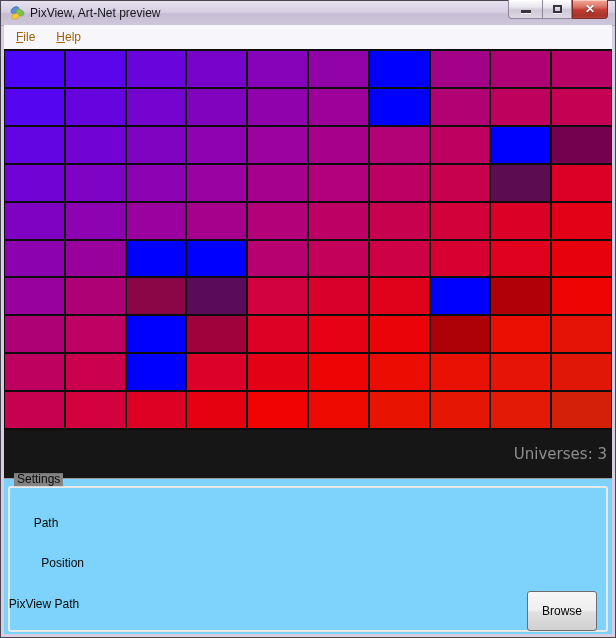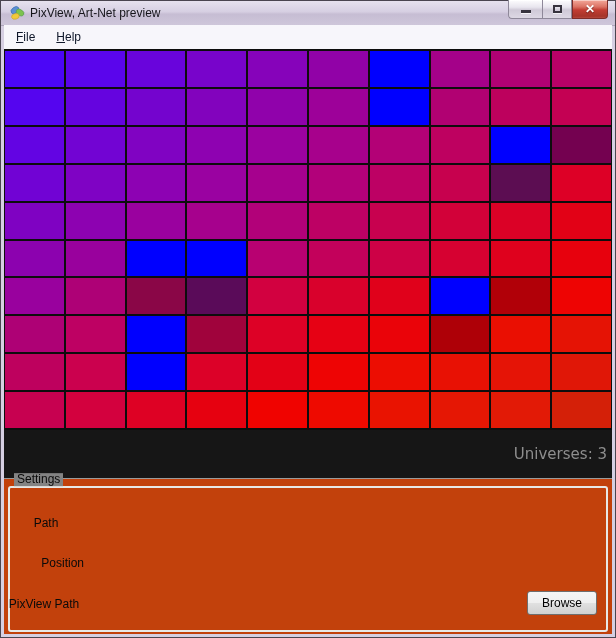--- a/index.html
+++ b/index.html
@@ -43,21 +43,21 @@
   
   .frame-left   { position:absolute; top:25px; bottom:1px; left:1px;  width:3px;  background:#D6CFE2; }
   .frame-right  { position:absolute; top:25px; bottom:1px; right:1px; width:3px;  background:#D6CFE2; }
   .frame-bottom { position:absolute; left:1px; right:1px; bottom:1px; height:3px; background:#D6CFE2; }
 
   
   .menubar {
     position:absolute; top:25px; left:4px; width:608px; height:24px;
     background:#F7F6FB; display:flex; align-items:center;
   }
-  .menu-item { padding:0 9px; margin-left:3px; font-size:12px; color:#0f172a; line-height:22px; }
+  .menu-item { padding:0 9px; margin-left:3px; font-size:12px; color:#a16207; line-height:22px; }
   .menu-item u { text-decoration:underline; }
 
   
   .pixel-grid {
     position:absolute; top:49px; left:4px; width:608px; height:381px;
     background:#0D0D0D; box-sizing:border-box;
     display:grid; grid-template-columns:repeat(10,1fr); grid-template-rows:repeat(10,1fr);
     gap:2px; padding:2px 1px;
   }
   .cell { width:100%; height:100%; }
@@ -67,21 +67,21 @@
     position:absolute; top:430px; left:4px; width:608px; height:48px;
     background:#161616; color:#8E8E8E; font-size:15px;
     display:flex; align-items:center; justify-content:flex-end;
     padding-right:5px; box-sizing:border-box;
     font-family:"DejaVu Sans","Liberation Sans",sans-serif;
   }
 
   
   .settings-panel {
     position:absolute; top:478px; left:4px; width:608px; height:156px;
-    background:#c2410c; border-top:1px solid #9B9B9B; box-sizing:border-box;
+    background:#7dd3fc; border-top:1px solid #9B9B9B; box-sizing:border-box;
   }
   .groupbox {
     position:absolute; left:4px; top:7px; width:600px; height:146px;
     border:2px solid #E8E8E6; border-radius:3px; box-sizing:border-box;
   }
   .group-legend {
     position:absolute; left:10px; top:0; transform:translateY(-45%);
     background:#838383; padding:0 3px; font-size:12px; color:#0a0a0a; line-height:13px;
   }
   .form-label {
@@ -254,16 +254,16 @@
 
 <div class="settings-panel">
   <div class="groupbox"></div>
   <span class="group-legend">Settings</span>
 
   <span class="form-label" style="top:37px;">Path</span>
 
   <span class="form-label" style="top:77px;text-align:right;">Position</span>
 
   <span class="form-label" style="top:118px; left:0; width:80px;">PixView Path</span>
-  <div class="btn" style="left:523px; top:112px; width:70px; height:24px;">
+  <div class="btn" style="left:523px; top:112px; width:70px; height:40px;">
     <span>Browse</span>
   </div>
 </div>
 
 </body></html>

